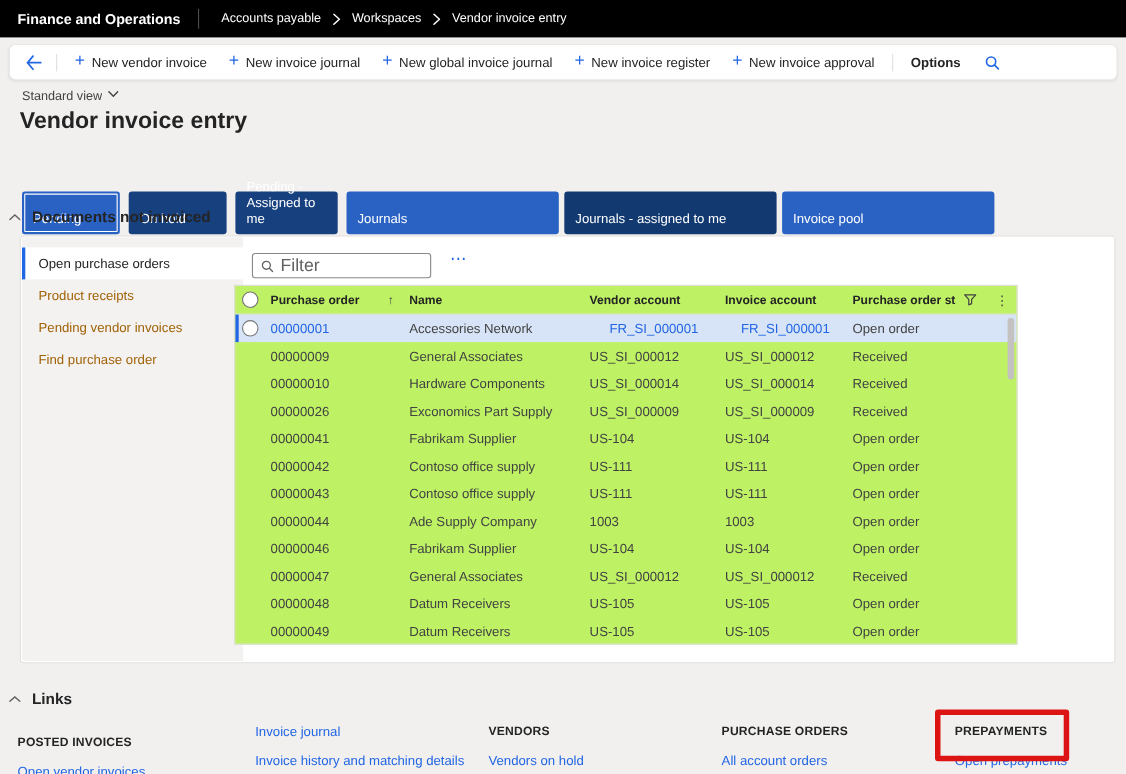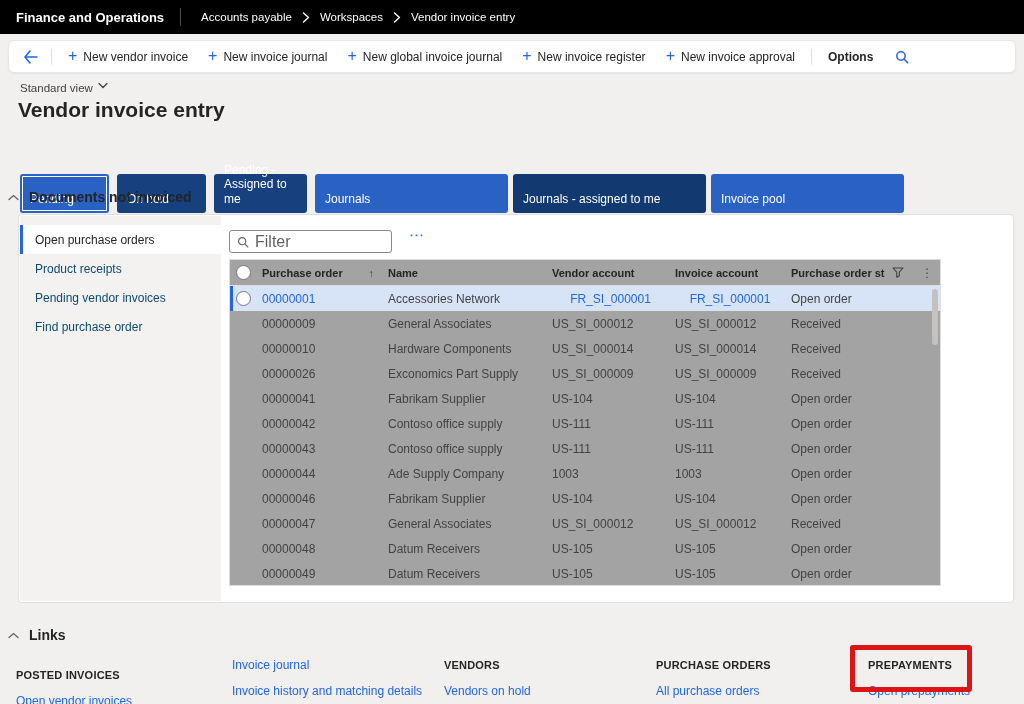--- a/index.html
+++ b/index.html
@@ -40,32 +40,32 @@
   
   .section-header { position:absolute; display:flex; align-items:center; gap:10px; cursor:pointer; }
   .section-title { font-size:14px; font-weight:bold; color:#242424; }
 
   
   .doc-card { position:absolute; left:18px; top:214px; width:996px; height:389px; background:#fff;
               border:1px solid #e1dfdd; border-radius:4px; }
   .tabstrip { position:absolute; left:1px; top:1px; width:201px; height:385px; background:#f3f2f1;
               border-radius:3px 0 0 3px; padding-top:9px; }
   .tab-item { position:relative; height:29px; display:flex; align-items:center; padding-left:15px;
-              font-size:12px; color:#0c4a6e; cursor:pointer; }
+              font-size:12px; color:#a16207; cursor:pointer; }
   .tab-item.selected { background:#fff; color:#242424; }
   .tab-item.selected::before { content:""; position:absolute; left:0; top:0; bottom:0; width:3px; background:#2266e3; }
 
   
   .filter-box { position:absolute; left:210px; top:15px; width:163px; height:23px; border:1px solid #8a8886;
                 border-radius:3px; background:#fff; display:flex; align-items:center; padding:0 7px; gap:6px; }
   .filter-box span { font-size:16px; color:#616161; }
   .more-dots { position:absolute; left:390px; top:11px; color:#2266e3; font-size:15px; letter-spacing:2px; cursor:pointer; }
 
   
-  .grid { position:absolute; left:210px; top:44px; width:712px; height:327px; border:1px solid #e0dedd; background:#a3a3a3; }
+  .grid { position:absolute; left:194px; top:44px; width:712px; height:327px; border:1px solid #e0dedd; background:#bef264; }
   .g-row { display:flex; align-items:center; height:25px; position:relative; }
   .g-head { height:26px; border-bottom:1px solid #e0dedd; }
   .g-head .cell { font-size:11px; font-weight:bold; color:#242424; }
   .cell { font-size:12px; color:#424242; padding-left:6px; overflow:hidden; white-space:nowrap; }
   .c-sel { width:26px; padding:0; display:flex; align-items:center; justify-content:center; height:100%; position:relative; }
   .c-po { width:126px; display:flex; align-items:center; justify-content:space-between; padding-right:8px; }
   .c-name { width:164px; }
   .c-vend { width:123px; }
   .c-inv { width:116px; }
   .c-stat { width:100px; }
@@ -354,21 +354,21 @@
       <div class="link-col" style="left: 232px;">
         <div class="link-item">Invoice journal</div>
         <div class="link-item">Invoice history and matching details</div>
       </div>
       <div class="link-col" style="left: 444px;">
         <div class="link-col-header">VENDORS</div>
         <div class="link-item">Vendors on hold</div>
       </div>
       <div class="link-col" style="left: 656px;">
         <div class="link-col-header">PURCHASE ORDERS</div>
-        <div class="link-item">All purchase orders</div>
+        <div class="link-item">All account orders</div>
       </div>
       <div class="link-col" style="left: 868px;">
         <div class="red-annotation"></div>
         <div class="link-col-header">PREPAYMENTS</div>
         <div class="link-item">Open prepayments</div>
       </div>
     </div>
 
 </div>
 

